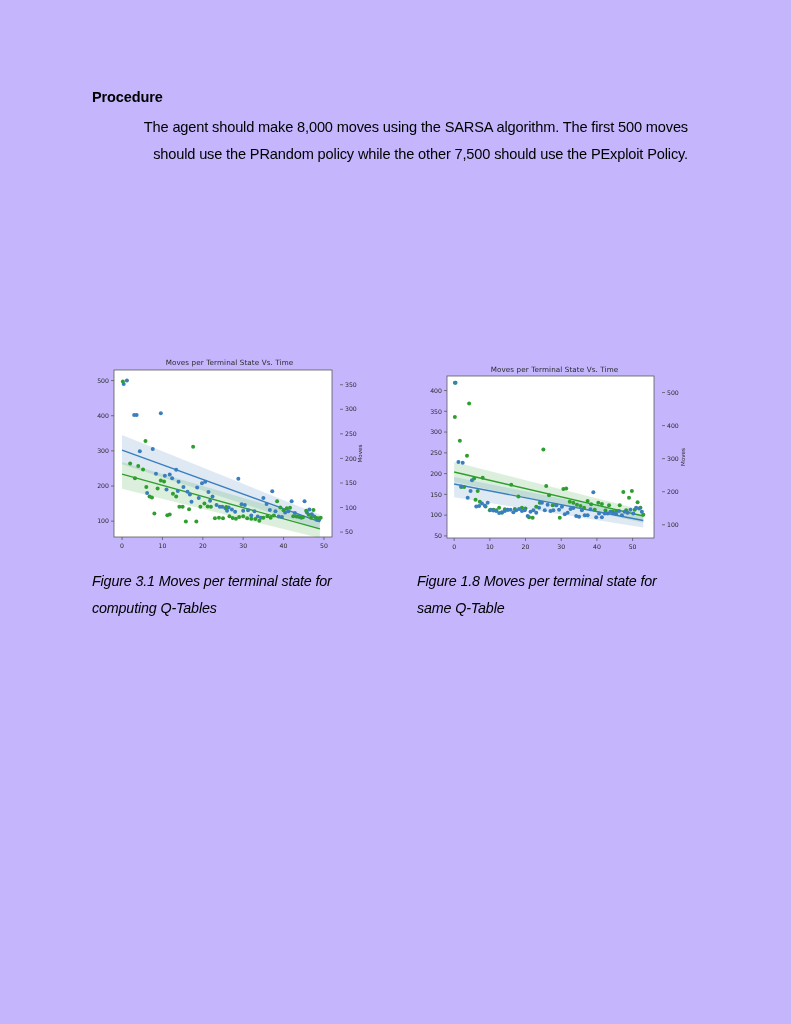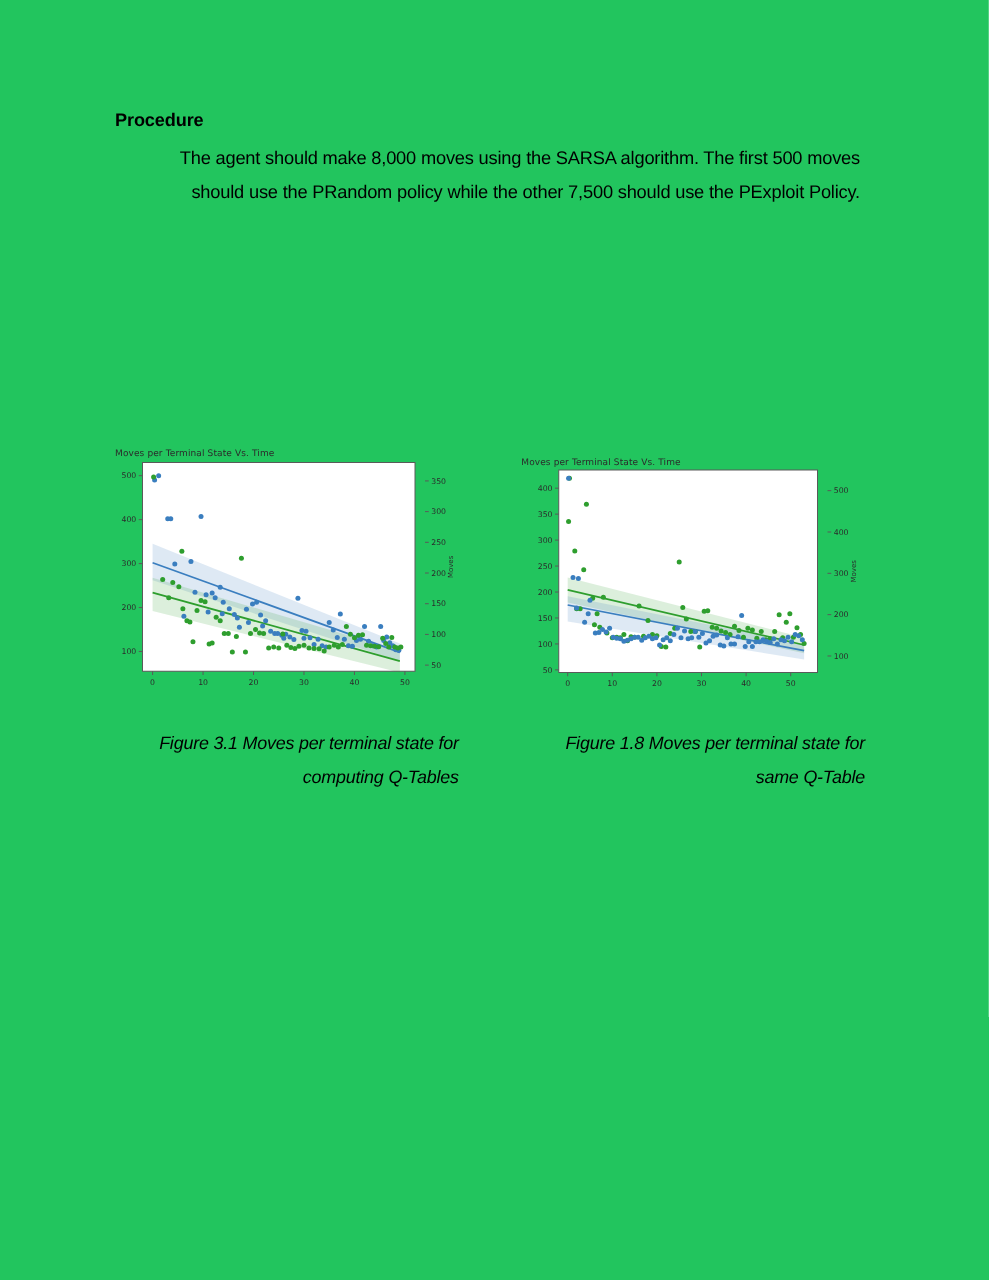--- a/index.html
+++ b/index.html
@@ -14,21 +14,21 @@
     font-family: "Liberation Sans", sans-serif;
     color: #000000;
     overflow: hidden;
   }
 
   .page {
     position: absolute;
     left: 0; top: 0;
     width: 791px;
     height: 1024px;
-    background: #22c55e;
+    background: #c4b5fd;
   }
 
   .doc-body {
     position: absolute;
     left: 92px;
     top: 88px;
     width: 596px;
   }
 
   .heading {
@@ -70,32 +70,33 @@
   }
 
   .figure {
     position: relative;
   }
 
   .figure-caption {
     font-size: 14.3px;
     font-style: italic;
     line-height: 27px;
-    text-align: right;
-    margin-top: 24px;
+    text-align: left;
+    margin-top: 10px;
     letter-spacing: -0.15px;
   }
 
   .chart-wrap {
     position: relative;
   }
 
   .chart-title {
     position: absolute;
     width: 100%;
+    text-align: center;
     font-size: 7.2px;
     color: #2b2b2b;
     font-family: "DejaVu Sans", sans-serif;
     letter-spacing: 0.1px;
   }
 
   svg.plot {
     display: block;
   }
 

